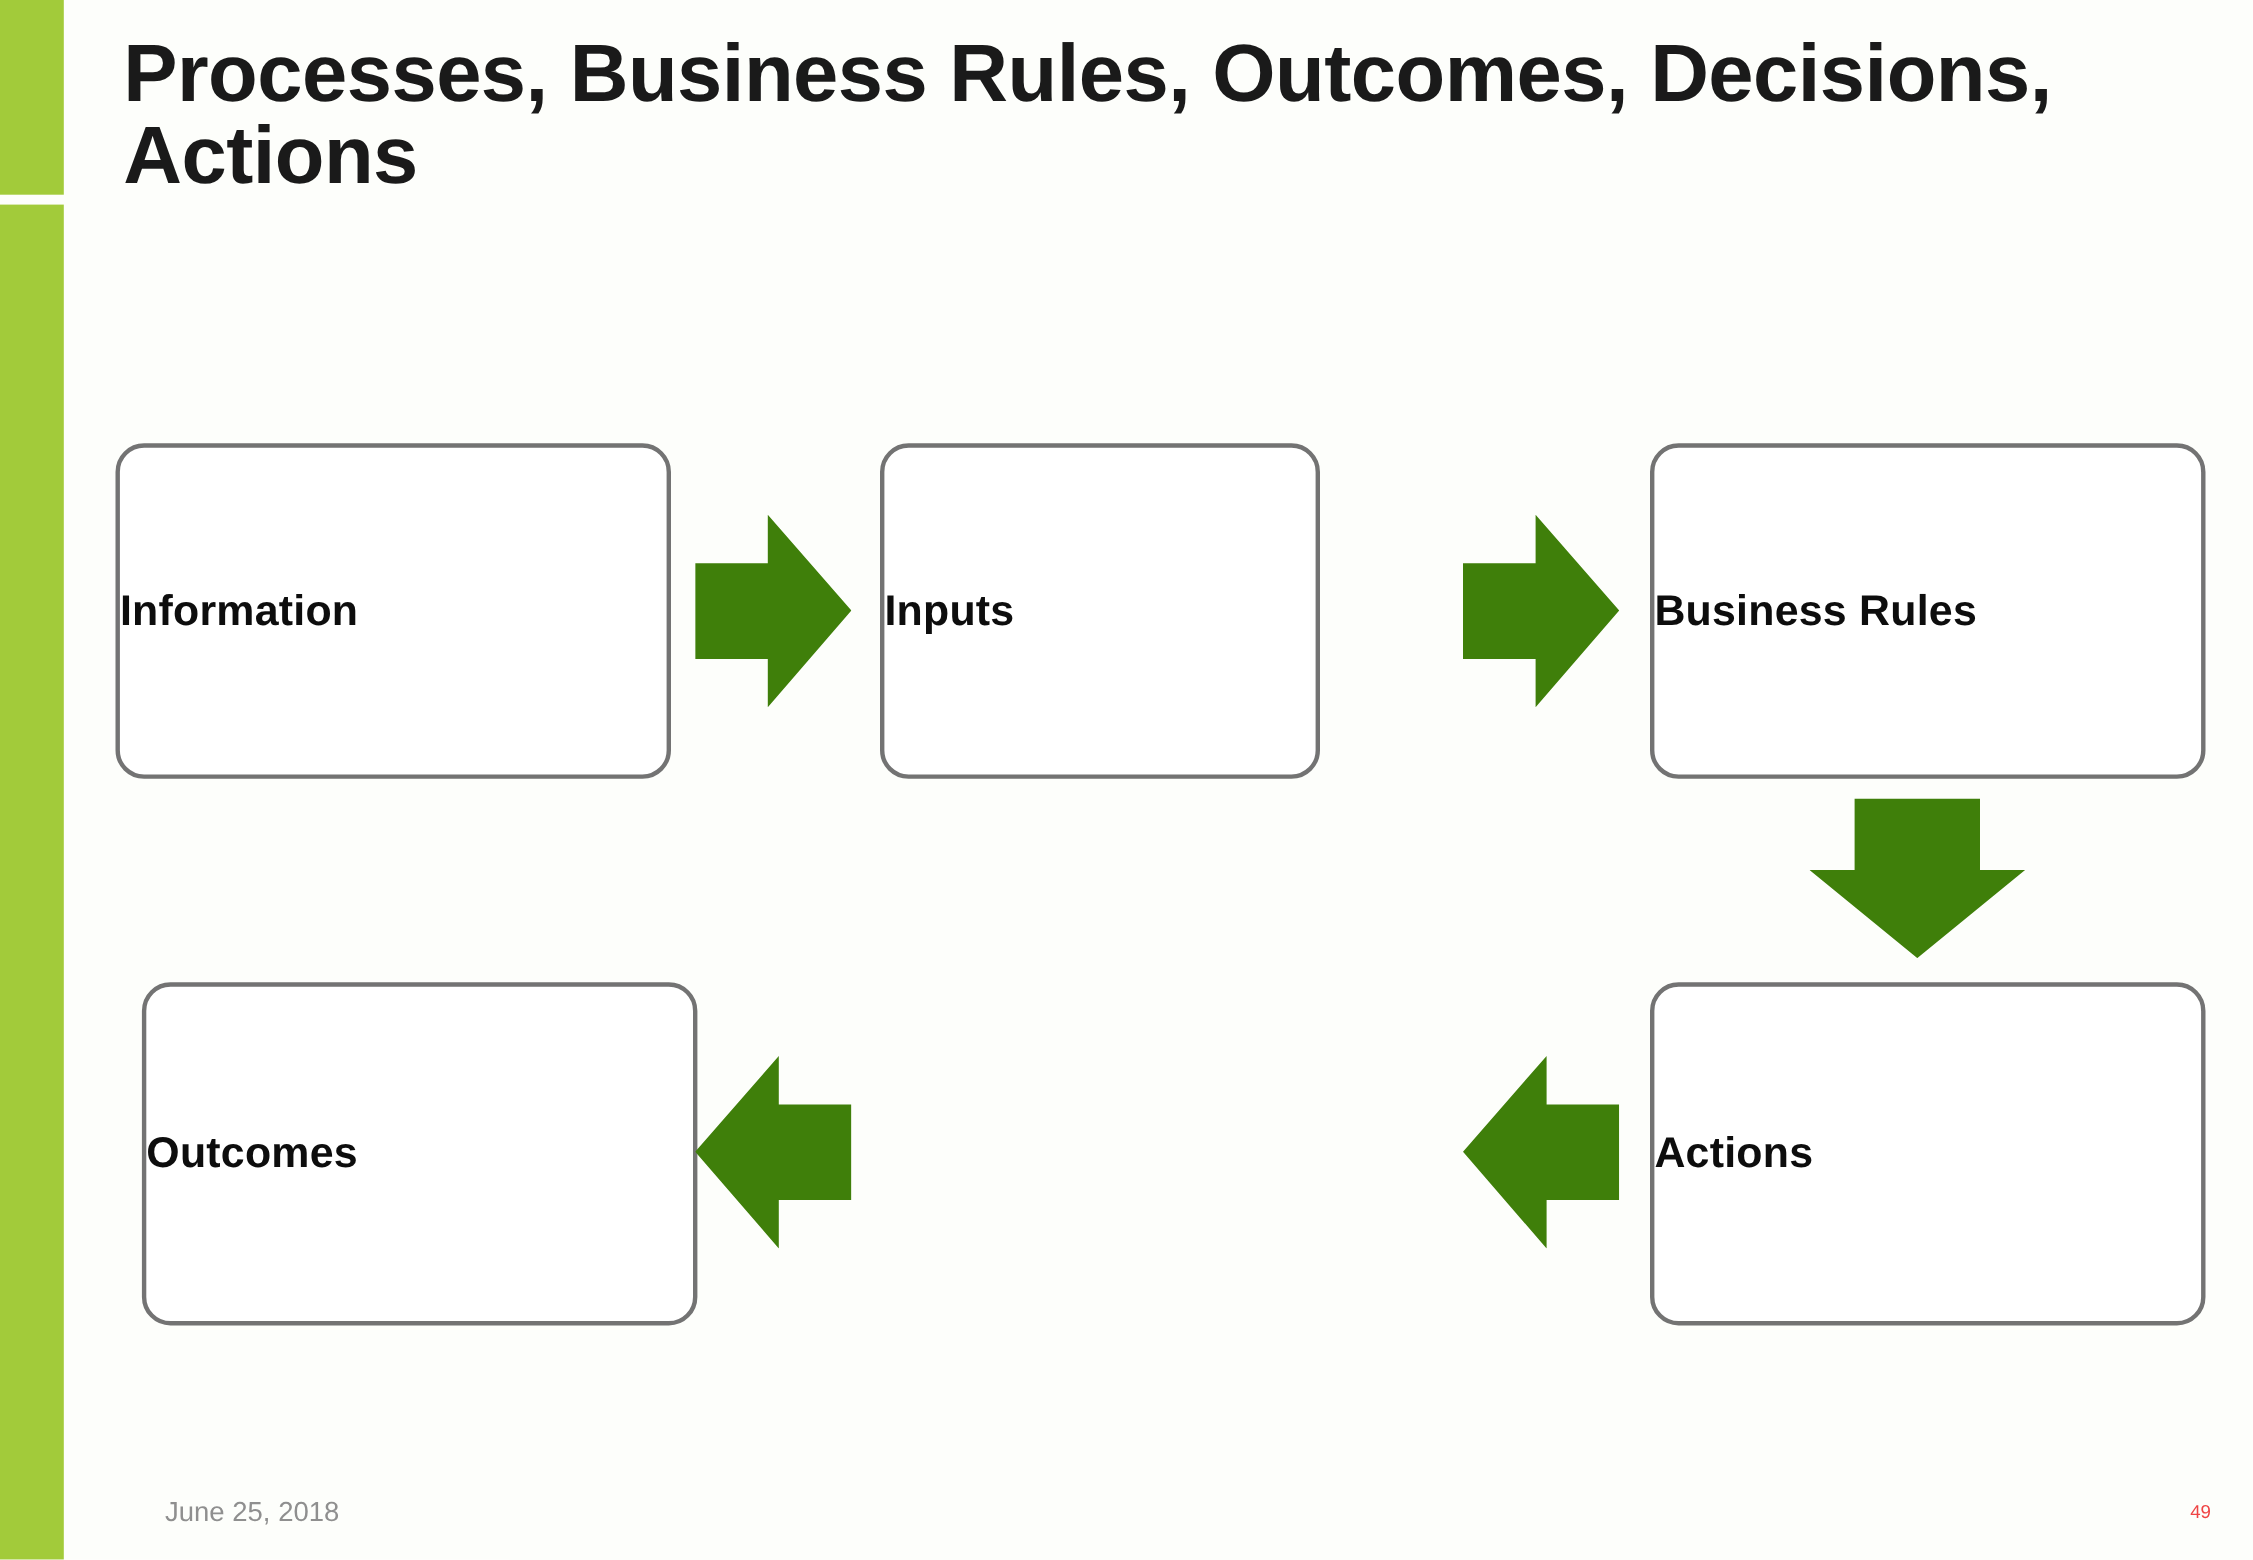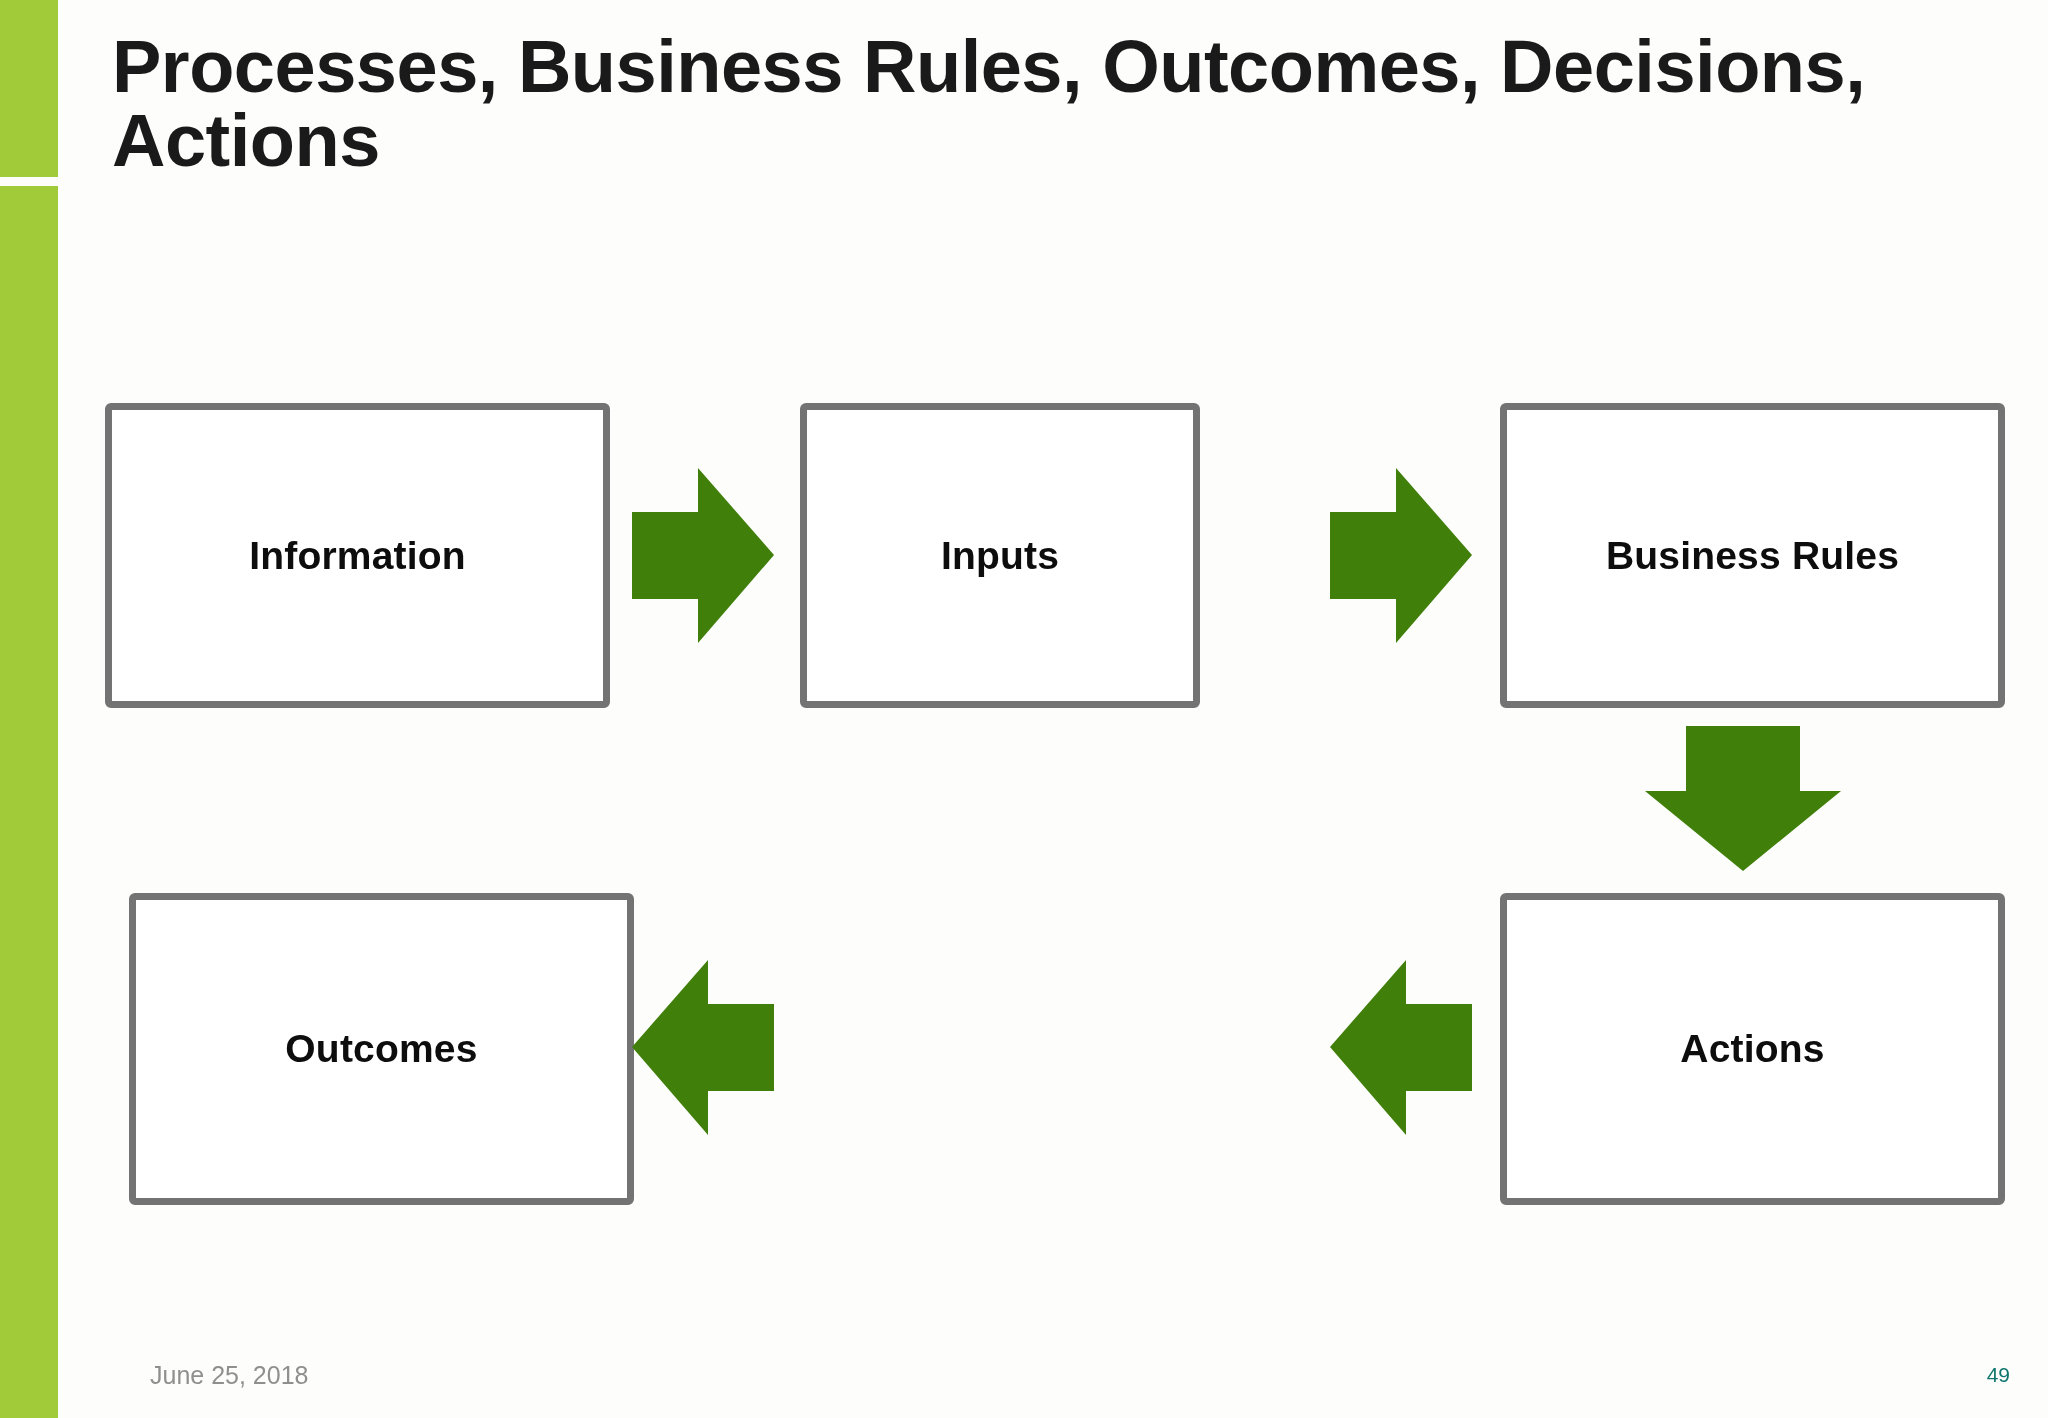--- a/index.html
+++ b/index.html
@@ -55,25 +55,24 @@
     left: 0;
     top: 0;
     width: 2048px;
     height: 1418px;
   }
 
   .node {
     position: absolute;
     box-sizing: border-box;
     background: #ffffff;
-    border: 7px solid #737373;
-    border-radius: 6px;
+    border: 4px solid #737373;
+    border-radius: 26px;
     display: flex;
     align-items: center;
-    justify-content: center;
   }
   .node-label {
     font-size: 39px;
     font-weight: bold;
     color: #0d0d0d;
     text-align: center;
     letter-spacing: 0.2px;
   }
 
   
@@ -103,22 +102,22 @@
     top: 1375px;
     transform: translateY(-50%);
     font-size: 25px;
     color: #8f8f8f;
   }
   .footer-page {
     position: absolute;
     right: 38px;
     top: 1375px;
     transform: translateY(-50%);
-    font-size: 21px;
-    color: #0f766e;
+    font-size: 17px;
+    color: #ef4444;
   }
 </style>
 </head>
 <body>
 
 <div class="slide">
 
   <div class="accent-bar accent-top"></div>
   <div class="accent-bar accent-bottom"></div>
 

